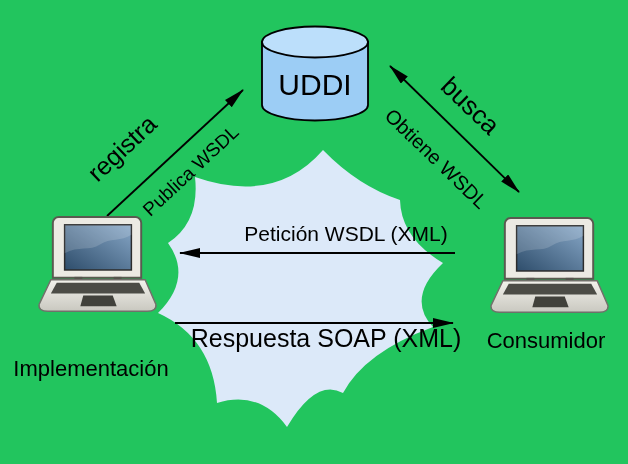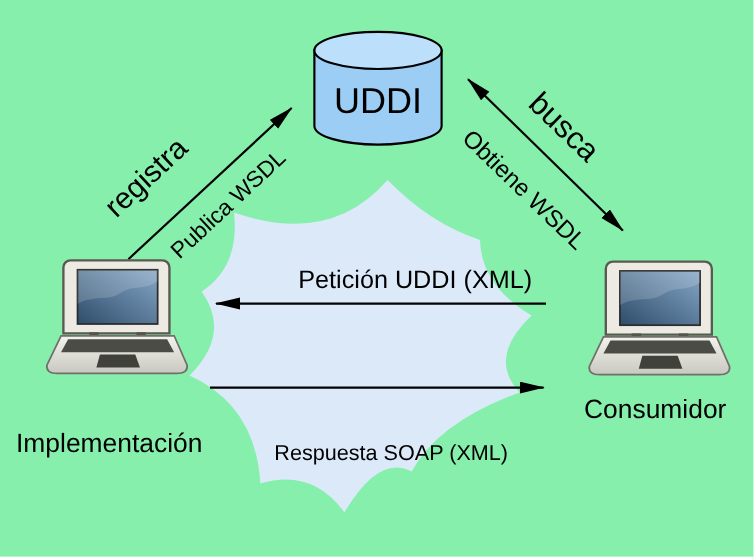--- a/index.html
+++ b/index.html
@@ -1,19 +1,19 @@
 <!DOCTYPE html>
 <html><head>
 <meta charset="utf-8">
 <style>
   html,body{margin:0;padding:0;background:#fff;}
   .canvas{
     position:relative;
     width:628px;height:464px;
-    background:#86efac;
+    background:#22c55e;
     font-family:"Liberation Sans", sans-serif;
     overflow:hidden;
   }
   .canvas svg.layer{position:absolute;left:0;top:0;width:628px;height:464px;}
   .lbl{
     position:absolute;
     transform:translate(-50%,-50%) rotate(var(--r,0deg));
     white-space:nowrap;
     color:#000;
     line-height:1.05;
@@ -71,21 +71,21 @@
   <div class="lbl" style="left:315px;top:85px;font-size:30px;">UDDI</div>
 
   <div class="lbl" style="left:122px;top:148px;font-size:25px;--r:-43deg;">registra</div>
 
   <div class="lbl" style="left:191px;top:171px;font-size:19px;--r:-43deg;">Publica WSDL</div>
 
   <div class="lbl" style="left:470px;top:106px;font-size:26px;--r:44deg;">busca</div>
 
   <div class="lbl" style="left:436px;top:159px;font-size:20px;--r:44deg;">Obtiene WSDL</div>
 
-  <div class="lbl" style="left:346px;top:234px;font-size:21px;">Petición UDDI (XML)</div>
+  <div class="lbl" style="left:346px;top:234px;font-size:21px;">Petición WSDL (XML)</div>
 
 
-  <div class="lbl" style="left:326px;top:338px;font-size:18px;margin-top:40px;">Respuesta SOAP (XML)</div>
+  <div class="lbl" style="left:326px;top:338px;font-size:25px;">Respuesta SOAP (XML)</div>
 
   <div class="lbl" style="left:91px;top:341px;font-size:22px;margin-top:28px;">Implementación</div>
 
   <div class="lbl" style="left:546px;top:341px;font-size:22px;">Consumidor</div>
 </div>
 
 </body></html>

